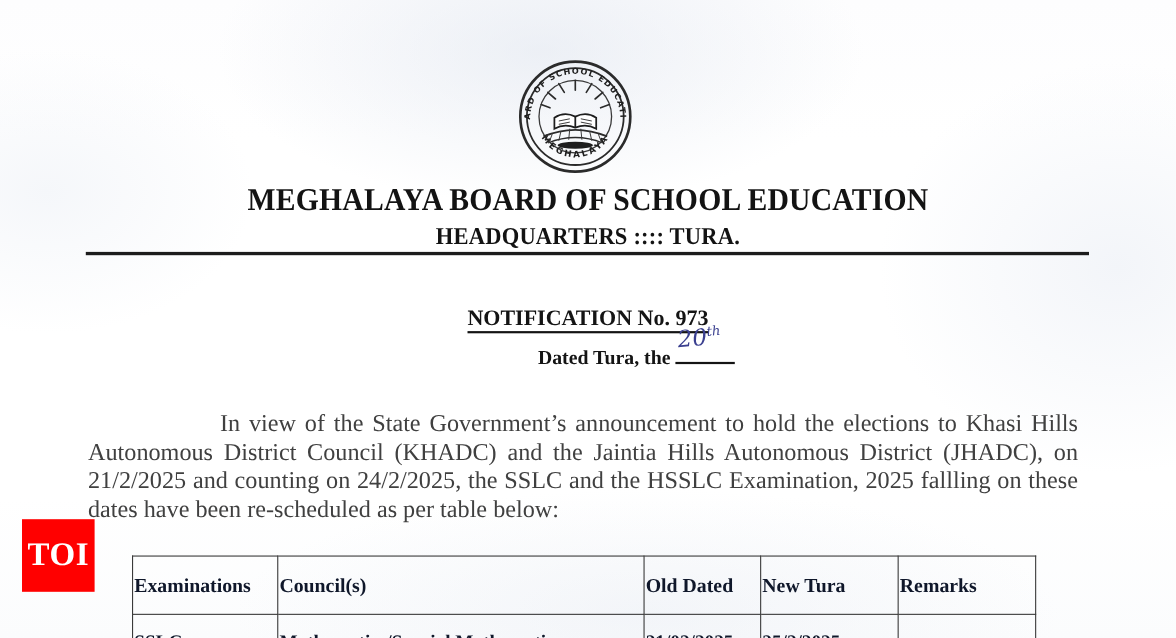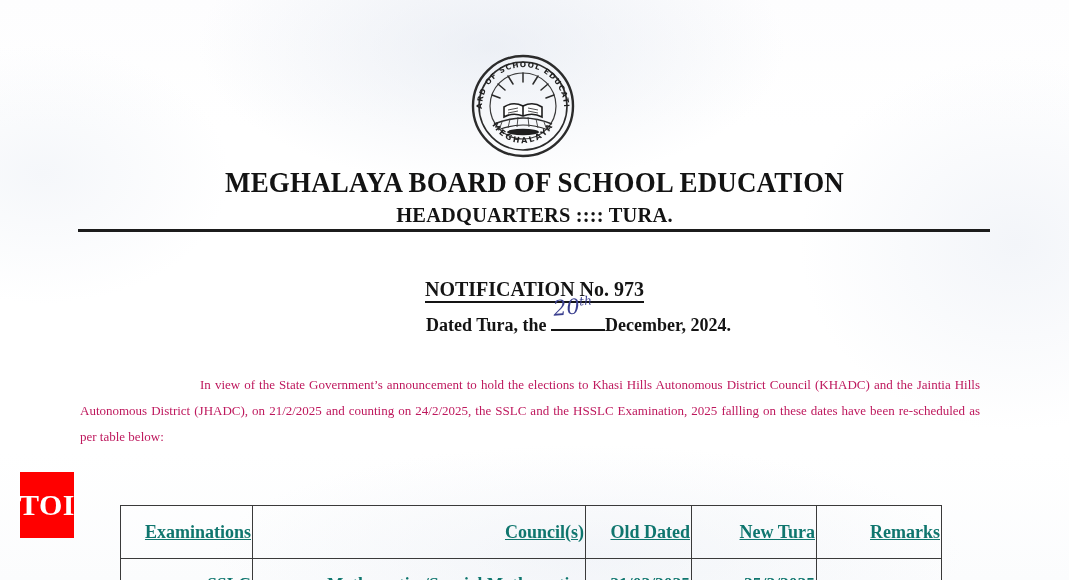--- a/index.html
+++ b/index.html
@@ -131,42 +131,41 @@
     font-size: 12px;
     vertical-align: super;
   }
 
   
   .body-para {
     position: absolute;
     left: 80px;
     top: 372px;
     width: 900px;
-    font-size: 13px;
+    font-size: 22px;
     line-height: 26px;
-    color: #be185d;
+    color: #404040;
     text-align: justify;
     text-indent: 120px;
   }
 
   
   .sched-table {
     position: absolute;
     left: 120px;
     top: 505px;
     width: 821px;
     border-collapse: collapse;
     table-layout: fixed;
   }
   .sched-table td, .sched-table th {
     border: 1.6px solid #3a3a3a;
-    color: #0f766e;
-    text-align: right;
-    font-weight: bold;
-    text-decoration: underline;
+    color: #0f172a;
+    text-align: left;
+    font-weight: bold;
   }
   .sched-table thead th {
     height: 50px;
     font-size: 18px;
     vertical-align: middle;
   }
   .sched-table tbody td {
     height: 46px;
     font-size: 17.5px;
     vertical-align: middle;
@@ -175,21 +174,21 @@
   .col-subject { width: 333px; }
   .col-old     { width: 106px; }
   .col-new     { width: 125px; }
   .col-remarks { width: 125px; }
 
   
   .toi-watermark {
     position: absolute;
     left: 20px;
     top: 472px;
-    width: 54px;
+    width: 66px;
     height: 66px;
     background: #ff0000;
     display: flex;
     align-items: center;
     justify-content: center;
   }
   .toi-watermark span {
     color: #ffffff;
     font-family: "Liberation Serif", serif;
     font-weight: bold;
@@ -260,21 +259,21 @@
   <div class="notif-no">
     <span>NOTIFICATION No. 973</span>
   </div>
 
   <div class="dated-line">
     <span>Dated Tura, the</span>
     <span class="blank-fill">
       <span class="handwriting">
         <span>20</span><sup>th</sup>
       </span>
-    </span><span>December, 2024.</span>
+    </span>
   </div>
 
   <div class="body-para">In view of the State Government’s announcement to hold the elections to Khasi Hills Autonomous District Council (KHADC) and the Jaintia Hills Autonomous District (JHADC), on 21/2/2025 and counting on 24/2/2025, the SSLC and the HSSLC Examination, 2025 fallling on these dates have been re-scheduled as per table below:</div>
 
   <table class="sched-table">
     <colgroup>
       <col class="col-exam">
       <col class="col-subject">
       <col class="col-old">
       <col class="col-new">

